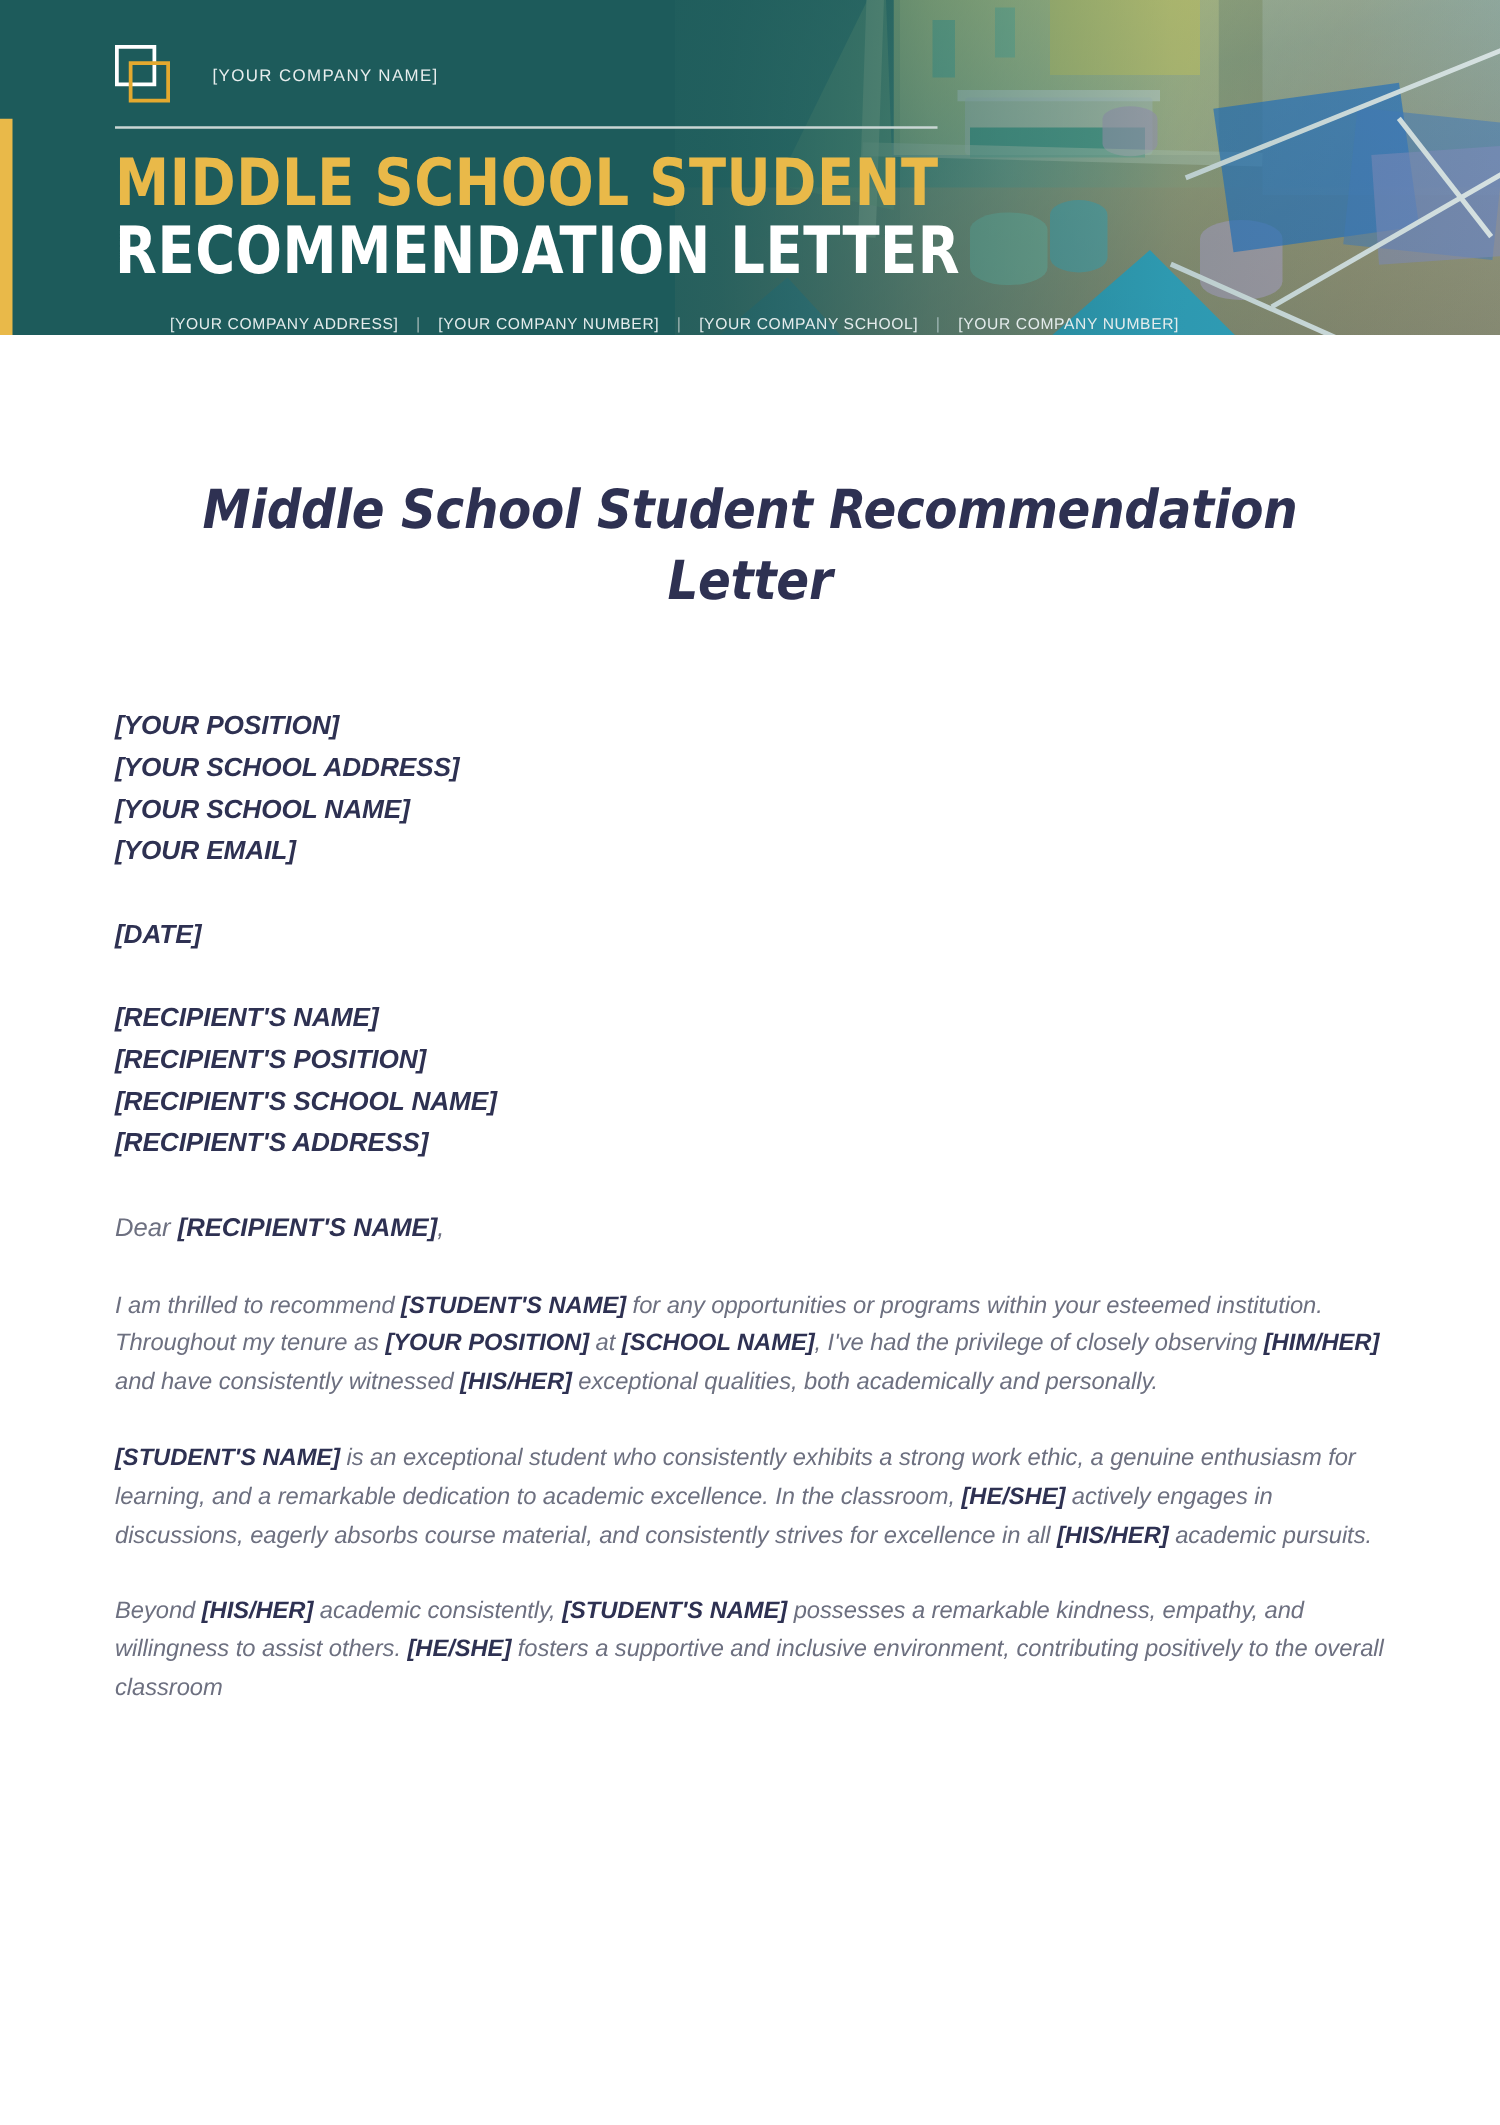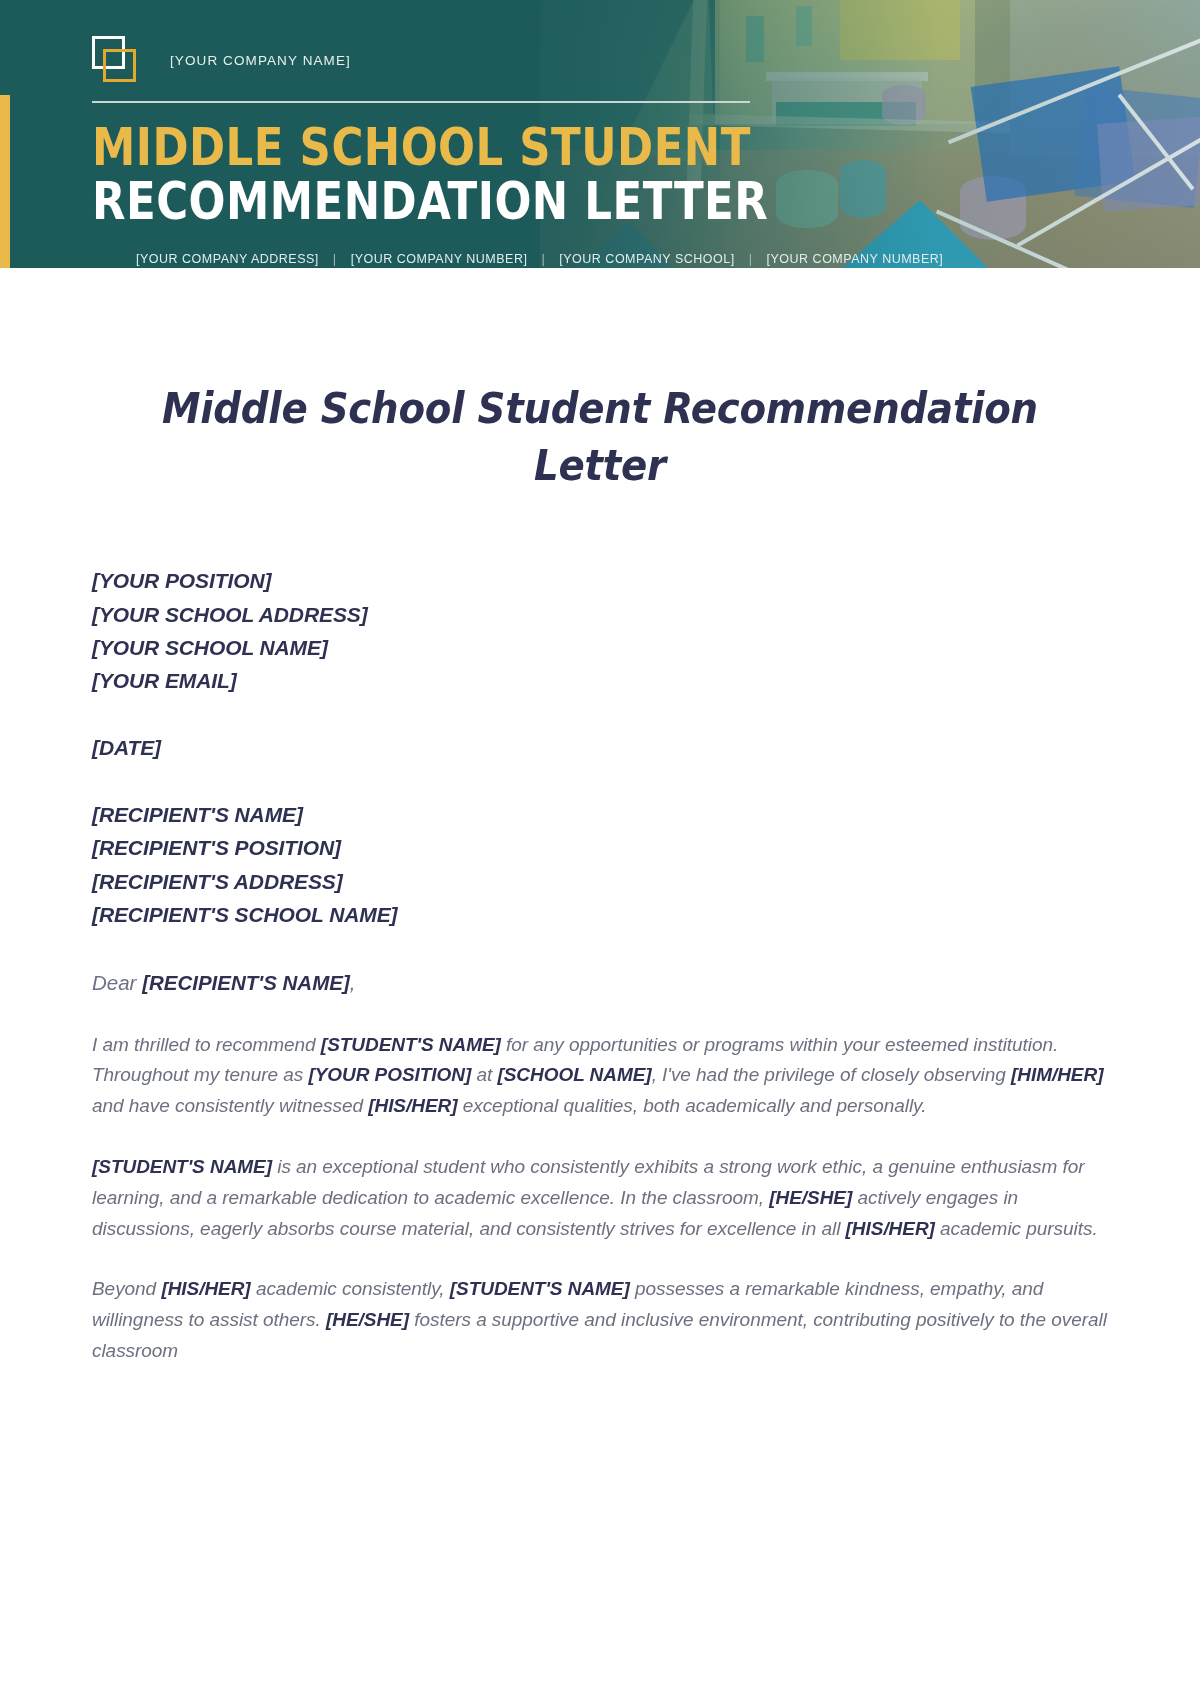--- a/index.html
+++ b/index.html
@@ -389,22 +389,22 @@
     <div class="addr-line">[YOUR EMAIL]</div>
   </section>
 
   <section class="block-date">
     <div class="addr-line">[DATE]</div>
   </section>
 
   <section class="block-recipient">
     <div class="addr-line">[RECIPIENT'S NAME]</div>
     <div class="addr-line">[RECIPIENT'S POSITION]</div>
+    <div class="addr-line">[RECIPIENT'S SCHOOL  NAME]</div>
     <div class="addr-line">[RECIPIENT'S ADDRESS]</div>
-    <div class="addr-line">[RECIPIENT'S SCHOOL  NAME]</div>
   </section>
 
   <p class="salutation">
     <span>Dear </span><b>[RECIPIENT'S NAME]</b><span>,</span>
   </p>
 
   <p class="para"><span>I am thrilled to recommend </span><b>[STUDENT'S NAME]</b><span> for any opportunities or programs within your esteemed institution. Throughout my tenure as </span><b>[YOUR POSITION]</b><span> at </span><b>[SCHOOL NAME]</b><span>, I've had the privilege of closely observing </span><b>[HIM/HER]</b><span> and have consistently witnessed </span><b>[HIS/HER]</b><span> exceptional qualities, both academically and personally.</span></p>
   <p class="para"><b>[STUDENT'S NAME]</b><span> is an exceptional student who consistently exhibits a strong work ethic, a genuine enthusiasm for learning, and a remarkable dedication to academic excellence. In the classroom, </span><b>[HE/SHE]</b><span> actively engages in discussions, eagerly absorbs course material, and consistently strives for excellence in all </span><b>[HIS/HER]</b><span> academic pursuits.</span></p>
   <p class="para"><span>Beyond </span><b>[HIS/HER]</b><span> academic consistently, </span><b>[STUDENT'S NAME]</b><span> possesses a remarkable kindness, empathy, and willingness to assist others. </span><b>[HE/SHE]</b><span> fosters a supportive and inclusive environment, contributing positively to the overall classroom</span></p>
 

